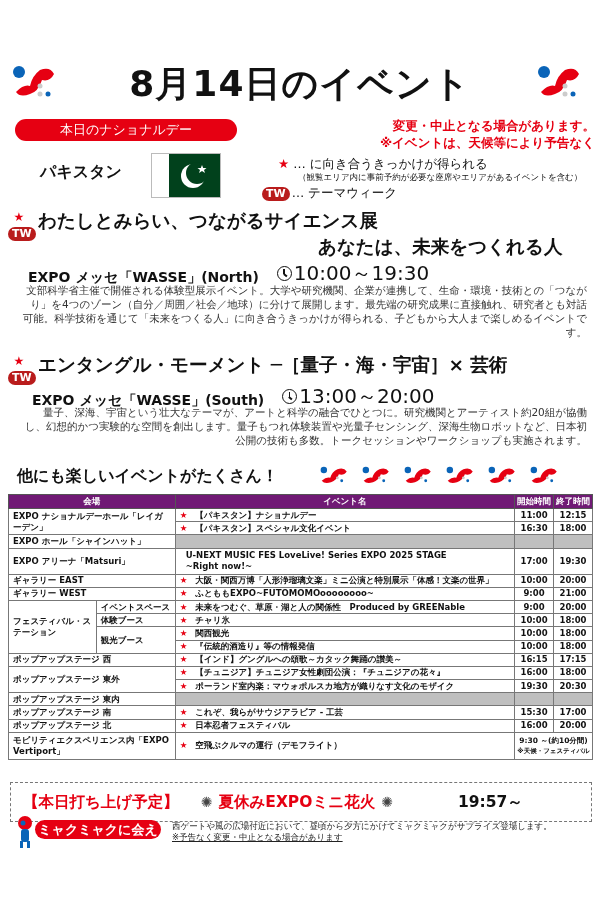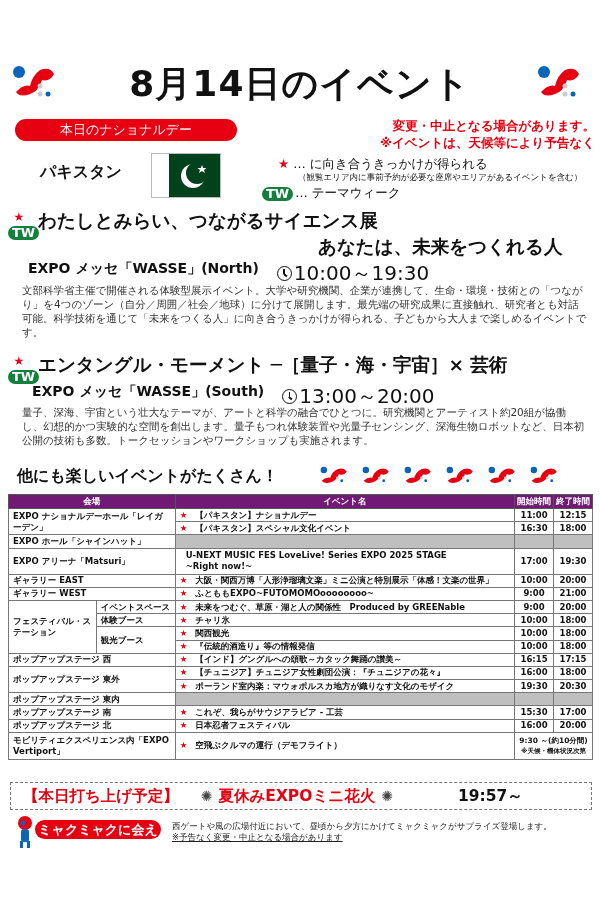--- a/index.html
+++ b/index.html
@@ -9,40 +9,40 @@
   .nd-pill { position: absolute; left: 15px; top: 119px; width: 222px; height: 22px; background: #e60012; border-radius: 11px; color: #fff; font-size: 13px; text-align: center; line-height: 22px; }
   .notice { position: absolute; left: 345px; top: 117px; width: 250px; color: #e60012; font-size: 12.5px; font-weight: bold; line-height: 17px; text-align: right; }
   .country { position: absolute; left: 40px; top: 162px; font-size: 16px; font-weight: bold; }
   .flag { position: absolute; left: 151px; top: 153px; width: 70px; height: 45px; border: 1px solid #bbb; display: flex; }
   .flag .white { width: 17px; background: #fff; }
   .flag .green { flex: 1; background: #01411c; position: relative; }
   .legend1 { position: absolute; left: 278px; top: 156px; font-size: 12.5px; }
   .legend1 .star { color: #e60012; }
   .legend1-sub { position: absolute; left: 298px; top: 172px; font-size: 8.5px; }
   .legend2 { position: absolute; left: 262px; top: 185px; font-size: 12.5px; display: flex; align-items: center; gap: 2px; }
-  .tw { display: inline-block; background: #15803d; color: #fff; font-weight: bold; font-size: 13px; border-radius: 8px; padding: 1px 4px; line-height: 12px; }
+  .tw { display: inline-block; background: #b91c1c; color: #fff; font-weight: bold; font-size: 11px; border-radius: 8px; padding: 1px 4px; line-height: 12px; }
   .ev-badge { position: absolute; left: 8px; width: 22px; text-align: center; }
   .ev-badge .s { color: #e60012; font-size: 12px; line-height: 10px; display: block; }
   .ev-title { position: absolute; font-size: 18.5px; font-weight: bold; white-space: nowrap; }
-  .ev-loc { position: absolute; font-size: 14px; font-weight: bold; white-space: nowrap; display: flex; align-items: flex-start; }
+  .ev-loc { position: absolute; font-size: 14px; font-weight: bold; white-space: nowrap; display: flex; align-items: flex-end; }
   .ev-loc .time { font-weight: normal; font-size: 20px; margin-left: 18px; display: flex; align-items: center; }
   .clock { display: inline-block; width: 15px; height: 15px; border: 1.5px solid #111; border-radius: 50%; position: relative; margin-right: 2px; }
   .clock::before { content: ""; position: absolute; left: 5.5px; top: 2px; width: 1.5px; height: 5px; background: #111; }
   .clock::after { content: ""; position: absolute; left: 6px; top: 6px; width: 4px; height: 1.5px; background: #111; transform: rotate(40deg); transform-origin: left; }
-  .ev-desc { position: absolute; left: 22px; width: 565px; font-size: 10.5px; line-height: 14px; color: #333; }
+  .ev-desc { position: absolute; left: 22px; width: 565px; font-size: 10.5px; line-height: 14px; color: #333; text-align: right; }
   .more { position: absolute; left: 17px; top: 466px; font-size: 16px; font-weight: bold; }
   .mini-logos { position: absolute; left: 318px; top: 465px; display: flex; gap: 6px; }
   .mini-logo { width: 36px; height: 20px; position: relative; }
   table { position: absolute; left: 8px; top: 494px; width: 585px; border-collapse: collapse; font-size: 8.5px; font-weight: bold; }
   th { background: #701a75; color: #fff; height: 14px; font-size: 8.5px; border: 1px solid #555; }
   td { border: 1px solid #777; padding: 0 4px; height: 13.2px; line-height: 11px; }
   td.t { text-align: center; padding: 0; }
   td.gray { background: #bfbfbf; }
   .st { color: #e60012; margin-right: 8px; }
-  .fw { position: absolute; left: 10px; top: 782px; width: 582px; height: 28px; border: 1px dashed #777; display: flex; align-items: center; font-weight: bold; }
+  .fw { position: absolute; left: 10px; top: 782px; width: 582px; height: 40px; border: 1px dashed #777; display: flex; align-items: center; font-weight: bold; }
   .fw .lbl { color: #e60012; font-size: 15.5px; margin-left: 12px; }
   .fw .name { color: #e60012; font-size: 15.5px; margin-left: 22px; display: flex; align-items: center; gap: 6px; }
   .fw .time { font-size: 15.5px; margin-left: 65px; }
   .spark { color: #444; font-size: 14px; font-weight: normal; }
   .mm-pill { position: absolute; left: 35px; top: 820px; width: 126px; height: 19px; background: #e60012; border-radius: 10px; color: #fff; font-size: 13px; line-height: 19px; text-align: center; font-weight: bold; }
   .mascot { position: absolute; left: 15px; top: 815px; width: 20px; height: 34px; }
   .mm-text { position: absolute; left: 172px; top: 821px; font-size: 8.5px; line-height: 11px; color: #222; }
   .mm-text .u { text-decoration: underline; }
 </style>
 </head>
@@ -272,21 +272,21 @@
     <td colspan="2">ポップアップステージ 北</td>
     <td><span class="st">★</span><span>日本忍者フェスティバル</span></td>
     <td class="t">16:00</td>
     <td class="t">20:00</td>
   </tr>
   <tr style="height:27px">
     <td colspan="2">モビリティエクスペリエンス内「EXPO Vertiport」</td>
     <td><span class="st">★</span><span>空飛ぶクルマの運行（デモフライト）</span></td>
     <td colspan="2" class="t" style="font-size:7.5px;line-height:10px">
       <div>9:30 ～(約10分間)</div>
-      <div style="font-size:6.5px">※天候・機体状況次第</div>
+      <div style="font-size:6.5px">※天候・フェスティバル</div>
     </td>
   </tr>
 </tbody>
   </table>
 
 <div class="fw">
   <span class="lbl">【本日打ち上げ予定】</span>
   <span class="name">
     <span class="spark">✺</span>
     <span>夏休みEXPOミニ花火</span>

